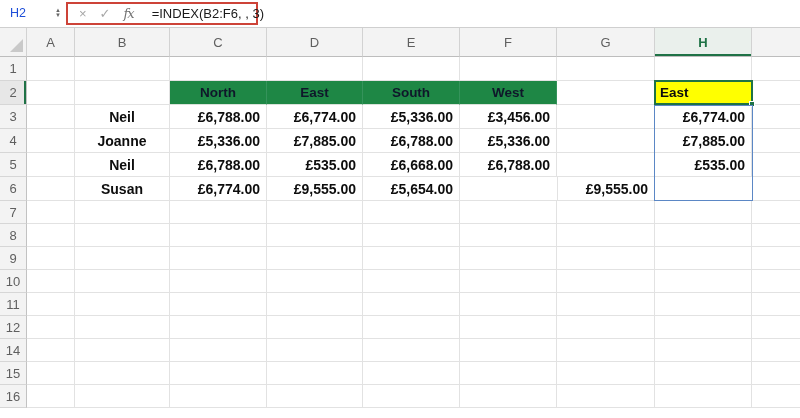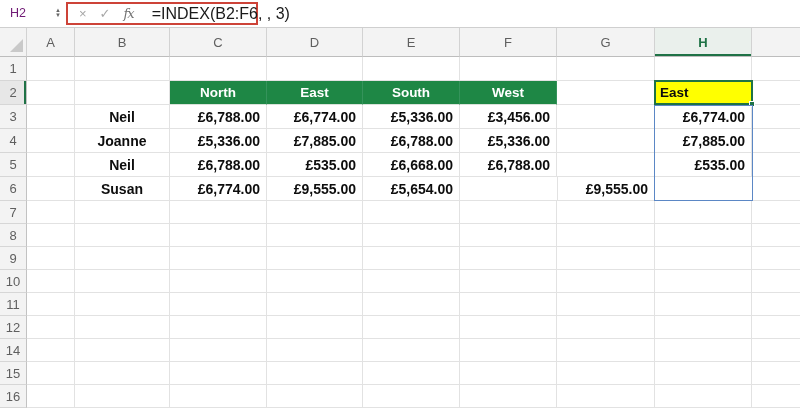--- a/index.html
+++ b/index.html
@@ -10,40 +10,40 @@
   }
   
   .fbar {
     position:relative; height:28px; background:#fff;
     border-bottom:1px solid #cfcfcf;
   }
   .namebox {
     position:absolute; left:0; top:0; width:66px; height:26px;
     display:flex; align-items:center; padding-left:10px;
   }
-  .namebox .nbv { font-size:12.5px; color:#701a75;text-align:right; }
+  .namebox .nbv { font-size:12.5px; color:#1d4ed8;text-align:right; }
   .stepper {
     margin-left:auto; margin-right:5px; display:flex; flex-direction:column;
     align-items:center; line-height:5px;
   }
   .stepper span { font-size:6px; color:#666; }
   .redbox {
     position:absolute; left:66px; top:2px; width:192px; height:23px;
     border:2px solid #cd4338; background:#fff;
     display:flex; align-items:center; white-space:nowrap;
   }
   .fbtn { color:#a6a6a6; font-size:13px; line-height:1; }
   .fbtn.cancel { margin-left:11px; }
   .fbtn.enter  { margin-left:13px; }
   .fx {
     margin-left:13px; font-family:"DejaVu Serif", serif; font-style:italic;
     font-size:13px; color:#737373; letter-spacing:-1px;
   }
   .fsep { width:1px; height:14px; background:#d8d8d8; margin:0 8px 0 10px; }
-  .fml { font-size:16px; color:#1a1a1a; }
+  .fml { font-size:13px; color:#1a1a1a; }
   
   .sheet { position:relative; height:390px; overflow:hidden; background:#fff; }
   .colheads { display:flex; height:29px; }
   .hd {
     background:#f3f3f3; border-right:1px solid #d2d2d2; border-bottom:1px solid #bdbdbd;
     display:flex; align-items:center; justify-content:center;
     font-size:13px; color:#5f5f5f;
   }
   .corner { width:27px; position:relative; }
   .corner .tri {
@@ -66,21 +66,21 @@
   }
   .rh.sel { background:#e7e7e7; box-shadow:inset -2px 0 0 #1f7246; }
   .c {
     border-right:1px solid #e2e2e2; border-bottom:1px solid #e2e2e2;
     display:flex; align-items:center; font-size:14px; color:#0d0d0d;
     overflow:hidden; flex:none;
   }
   .c.num { justify-content:flex-end; padding-right:6px; font-weight:600; }
   .c.nm  { justify-content:center; font-weight:700; }
   .c.ghead {
-    background:#1E8745; color:#ffffff; font-weight:700; justify-content:center;
+    background:#1E8745; color:#0f172a; font-weight:700; justify-content:center;
     font-size:13.5px; border-right:1px solid #35935b; border-bottom:1px solid #d9e2da;
   }
   .c.yellow {
     background:#FFFF00; font-weight:700; padding-left:5px; font-size:13.5px;
     justify-content:flex-start;
   }
   .cx { flex:1; border-bottom:1px solid #e2e2e2; }
   
   .gl {
     flex:1; border-bottom:1px solid #e2e2e2;

